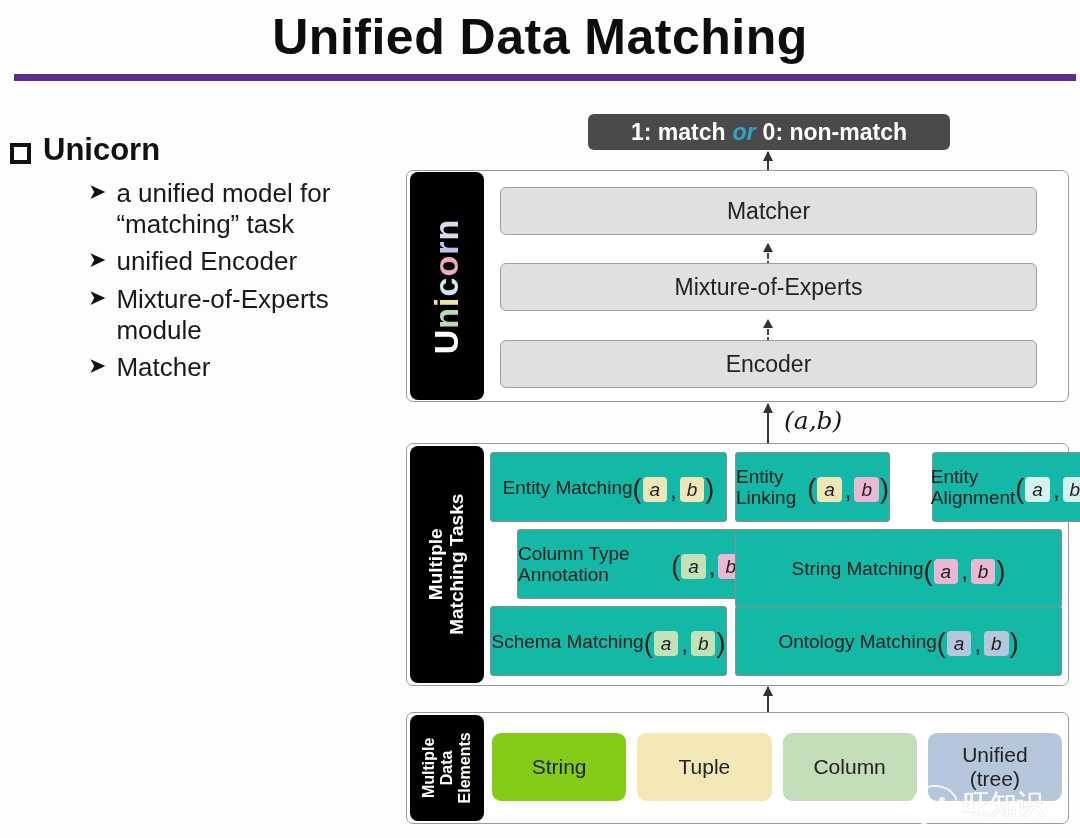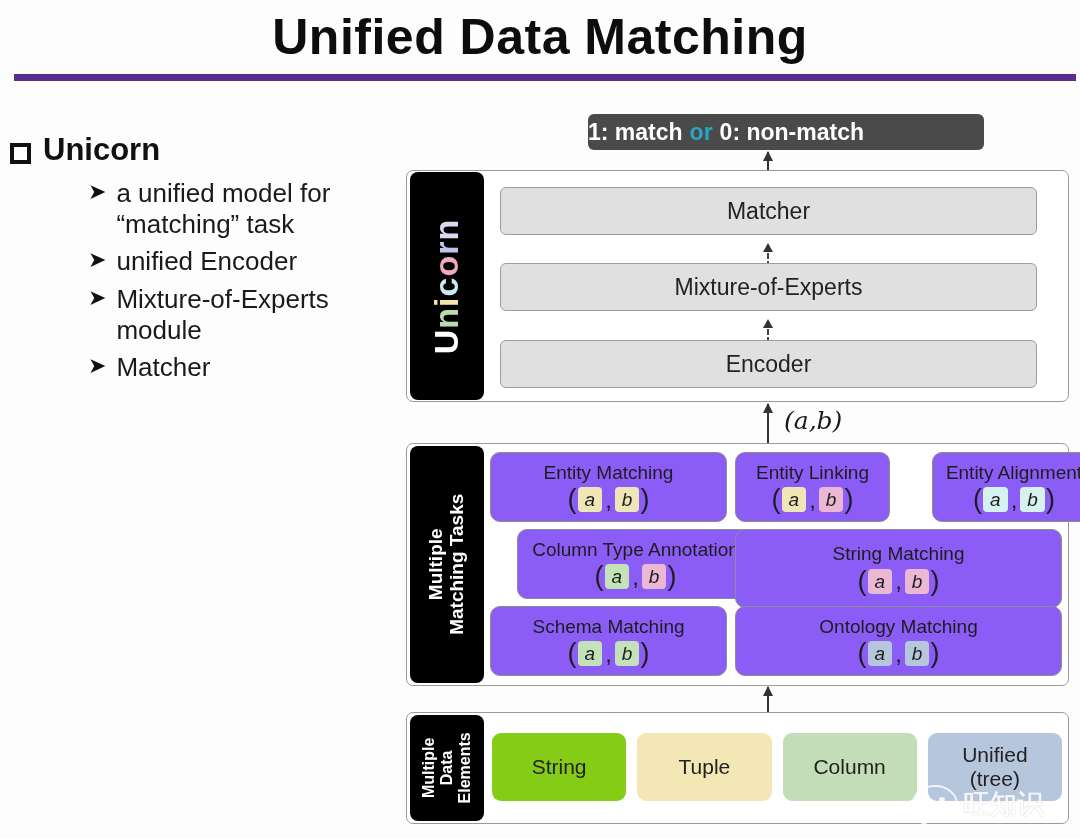--- a/index.html
+++ b/index.html
@@ -35,26 +35,26 @@
     margin-top:11px;flex:0 0 auto;box-sizing:border-box;
   }
   .lvl2{
     display:flex;align-items:flex-start;gap:10px;
     font-size:26px;color:#1a1a1a;margin:7px 0 7px 78px;line-height:1.18;
   }
   .arw{flex:0 0 auto;font-size:22px;line-height:1.3;color:#111;}
 
   
   #output-banner{
-    position:absolute;left:588px;top:114px;width:396px;height:36px;
+    position:absolute;left:588px;top:114px;width:362px;height:36px;
     background:#4a4a4a;border-radius:6px;
-    display:flex;align-items:center;gap:7px;
+    display:flex;align-items:center;justify-content:center;gap:7px;
     font-size:23px;font-weight:bold;color:#fff;white-space:nowrap;
   }
-  #output-banner .or{color:#2aa7c4;}
+  #output-banner .or{color:#2aa7c4;font-style:italic;}
 
   
   .uarrow{position:absolute;width:2px;background:#333;}
   .uarrow:before{
     content:"";position:absolute;top:-1px;left:-4px;
     border-left:5px solid transparent;border-right:5px solid transparent;
     border-bottom:10px solid #333;
   }
 
   
@@ -94,23 +94,23 @@
     content:"";position:absolute;top:-2px;left:-6px;
     border-left:5px solid transparent;border-right:5px solid transparent;
     border-bottom:9px solid #333;
   }
 
   
   #tasks-section{left:406px;top:443px;width:663px;height:243px;}
   #tasks-tab{left:410px;top:446px;width:74px;height:237px;}
   #tasks-tab .vtxt{font-size:19px;}
   .task{
-    position:absolute;background:#8b5cf6;border:1.4px solid #8d8d8d;
-    border-radius:10px;box-sizing:border-box;
-    display:flex;flex-direction:column;align-items:center;justify-content:center;
+    position:absolute;background:#14b8a6;border:1.4px solid #8d8d8d;
+    border-radius:3px;box-sizing:border-box;
+    display:flex;flex-direction:row;align-items:center;justify-content:center;
     padding-top:2px;
   }
   .task .tname{font-size:19px;color:#1d1d1d;line-height:1.1;}
   .pair{
     font-size:24px;color:#1d1d1d;line-height:1;margin-top:3px;
     display:flex;align-items:center;
   }
   .pair .par{font-size:27px;}
   .pair .v{
     font-style:italic;font-size:19px;padding:3px 7px;border-radius:4px;

